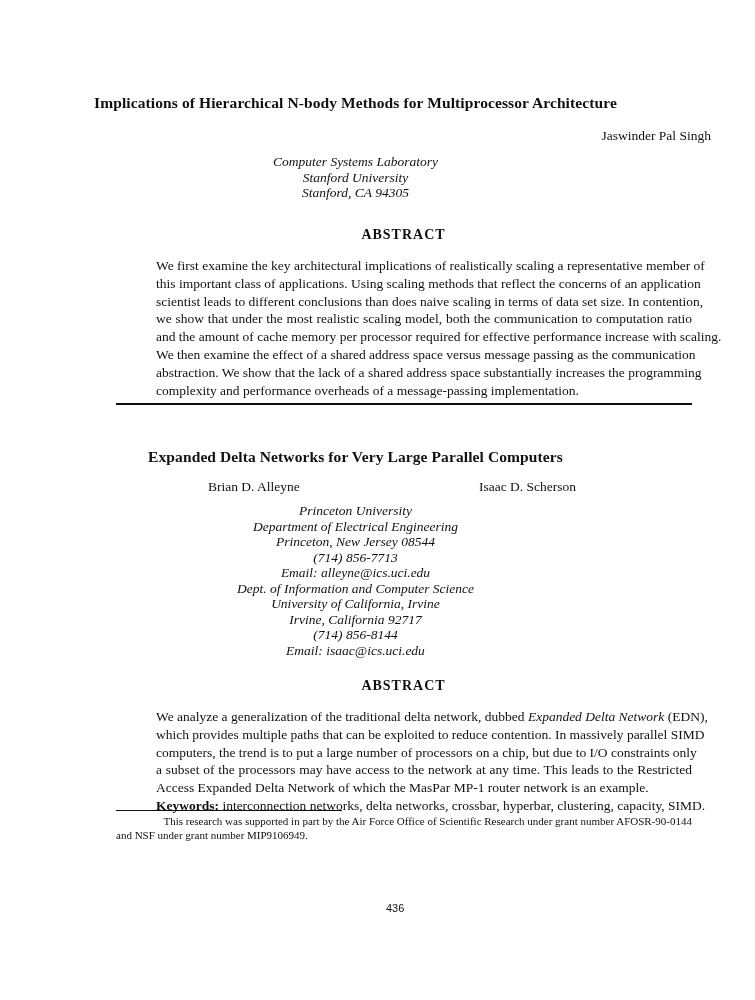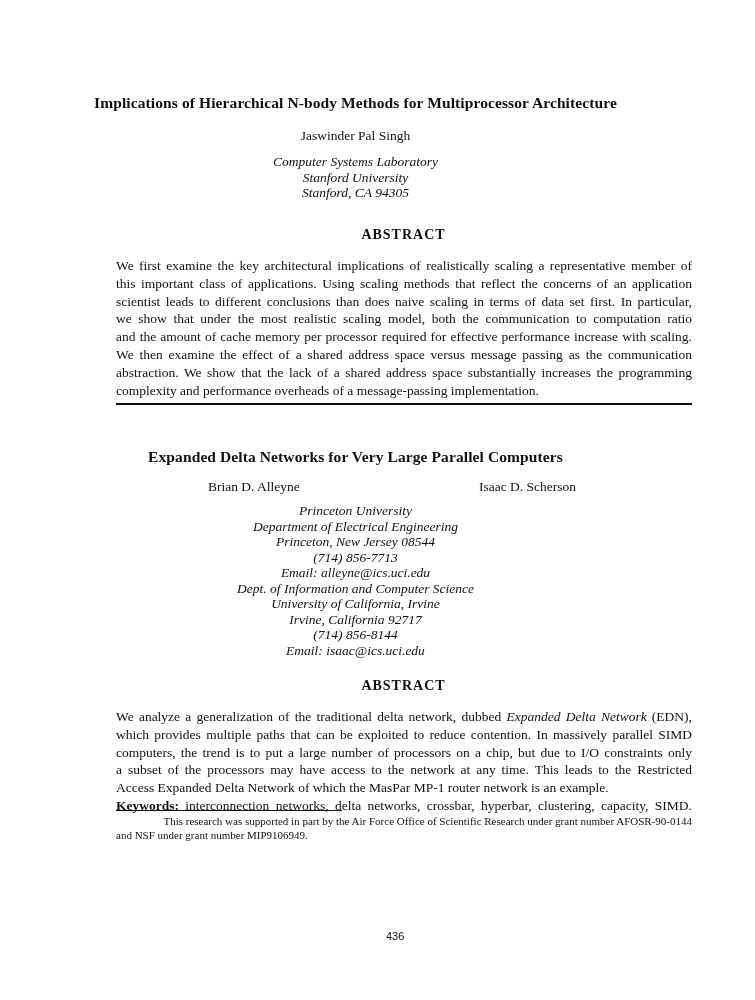--- a/index.html
+++ b/index.html
@@ -39,47 +39,48 @@
       line-height: 17.8px;
       text-align: justify;
       left: 116px; width: 576px;
     }
     .body-text .line {
       display: block;
       text-align: justify;
       text-align-last: justify;
       white-space: nowrap;
       height: 17.8px;
+      margin-left: 40px;
     }
     .body-text .line.last { text-align-last: left; }
     .rule { background: #111; height: 1.5px; }
     .footnote {
       font-family: "Liberation Serif", serif;
       font-size: 11px;
       line-height: 14px;
       left: 116px; width: 576px;
     }
     .pagenum { font-family: "Liberation Sans", sans-serif; font-size: 11px; }
     .kw { font-weight: bold; }
   </style>
 </head>
 <body>
 
 <div class="abs center title" style="top:94px;">Implications of Hierarchical N-body Methods for Multiprocessor Architecture</div>
-<div class="abs center author" style="top:128px;">Jaswinder Pal Singh</div>
+<div class="abs center author" style="top:128px;text-align:right;">Jaswinder Pal Singh</div>
 <div class="abs center affil" style="top:154px;">
   <div>Computer Systems Laboratory</div>
   <div>Stanford University</div>
   <div>Stanford, CA 94305</div>
 </div>
 <div class="abs center heading" style="top:227px;">ABSTRACT</div>
 <div class="abs body-text" style="top:257px;">
   <span class="line">We first examine the key architectural implications of realistically scaling a representative member of</span>
   <span class="line">this important class of applications. Using scaling methods that reflect the concerns of an application</span>
-  <span class="line">scientist leads to different conclusions than does naive scaling in terms of data set first. In particular,</span>
+  <span class="line">scientist leads to different conclusions than does naive scaling in terms of data set size. In contention,</span>
   <span class="line">we show that under the most realistic scaling model, both the communication to computation ratio</span>
   <span class="line">and the amount of cache memory per processor required for effective performance increase with scaling.</span>
   <span class="line">We then examine the effect of a shared address space versus message passing as the communication</span>
   <span class="line">abstraction. We show that the lack of a shared address space substantially increases the programming</span>
   <span class="line last">complexity and performance overheads of a message-passing implementation.</span>
 </div>
 
 <div class="abs rule" style="top:403px; left:116px; width:576px;"></div>
 
 <div class="abs center title" style="top:448px;">Expanded Delta Networks for Very Large Parallel Computers</div>
@@ -106,13 +107,13 @@
   <span class="line last">Access Expanded Delta Network of which the MasPar MP-1 router network is an example.</span>
   <span class="line"><span class="kw">Keywords:</span><span> interconnection networks, delta networks, crossbar, hyperbar, clustering, capacity, SIMD.</span></span>
 </div>
 
 <div class="abs rule" style="top:810px; left:116px; width:226px; height:1px;"></div>
 <div class="abs footnote" style="top:814px;">
   <div style="text-indent:18px;text-align:right;">This research was supported in part by the Air Force Office of Scientific Research under grant number AFOSR-90-0144</div>
   <div>and NSF under grant number MIP9106949.</div>
 </div>
 
-<div class="abs pagenum" style="top:902px; left:386px;margin-top:28px;">436</div>
+<div class="abs pagenum" style="top:902px; left:386px;">436</div>
 
 </body></html>

